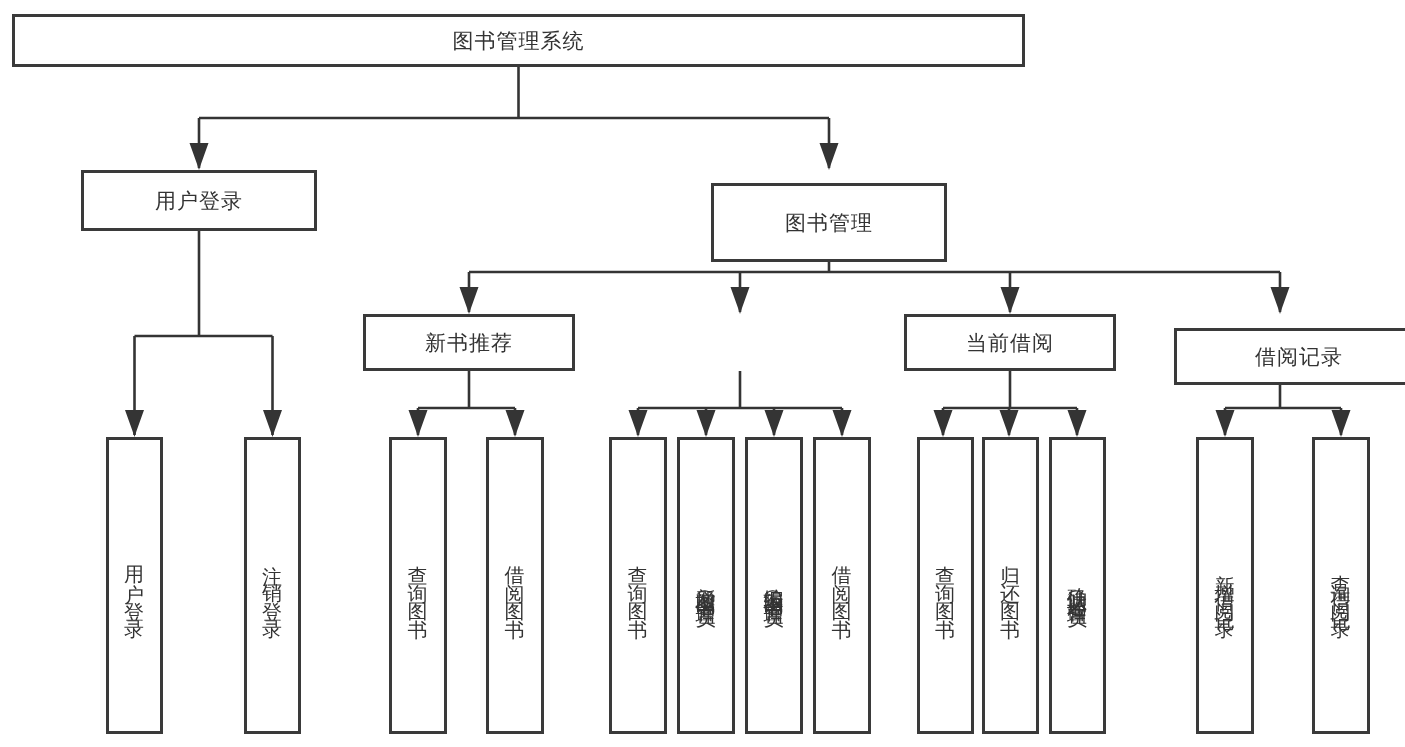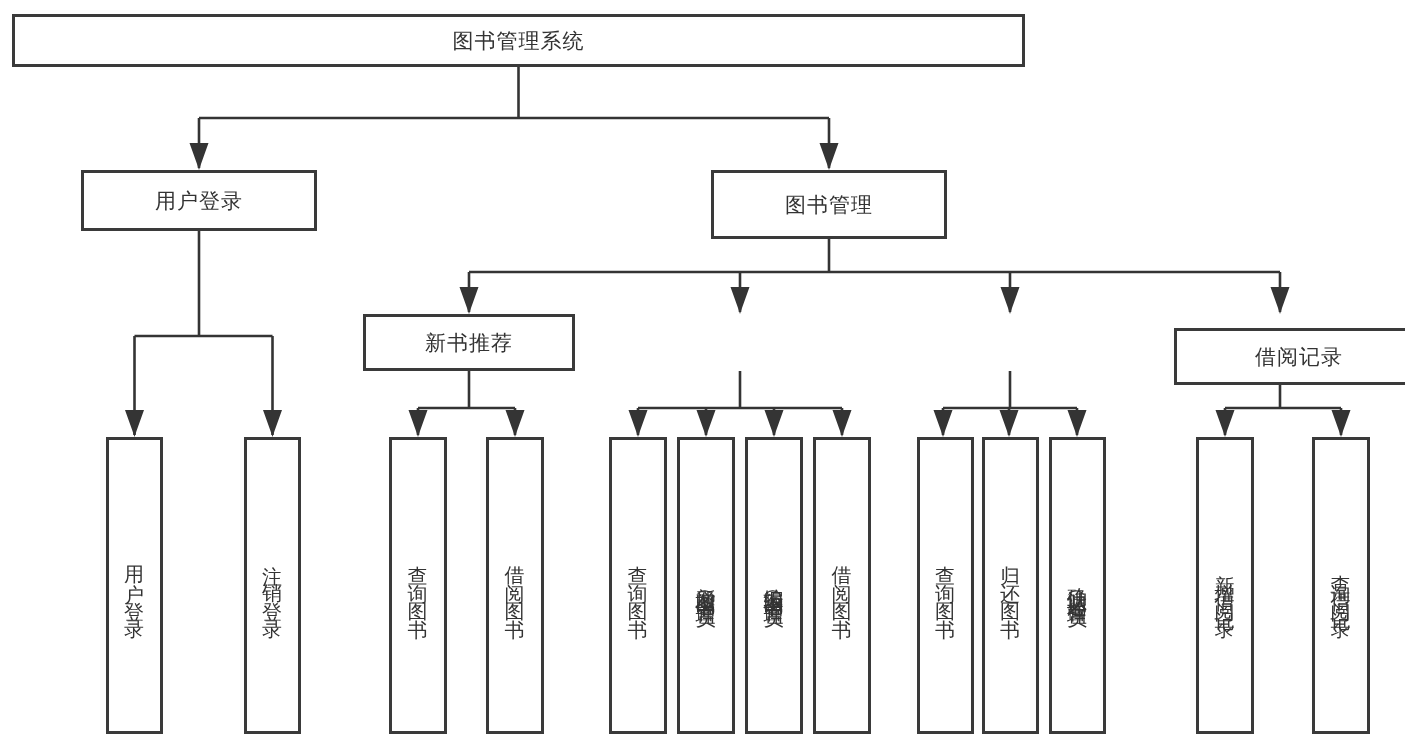--- a/index.html
+++ b/index.html
@@ -96,23 +96,24 @@
       <polygon points="933.5,410 952.5,410 945,431 943,437 941,431" fill="#343434"></polygon>
       <polygon points="999.5,410 1018.5,410 1011,431 1009,437 1007,431" fill="#343434"></polygon>
       <polygon points="1067.5,410 1086.5,410 1079,431 1077,437 1075,431" fill="#343434"></polygon>
       <polygon points="1215.5,410 1234.5,410 1227,431 1225,437 1223,431" fill="#343434"></polygon>
       <polygon points="1331.5,410 1350.5,410 1343,431 1341,437 1339,431" fill="#343434"></polygon>
     </svg>
 
   <div class="node h" style="left:12px;top:14px;width:1013px;height:53px">图书管理系统</div>
 
   <div class="node h" style="left:81px;top:170px;width:236px;height:61px">用户登录</div>
-  <div class="node h" style="left:711px;top:170px;width:236px;height:69px">图书管理</div>
+  <div class="node h" style="left:711px;top:183px;width:236px;height:79px">图书管理</div>
 
   <div class="node h" style="left:363px;top:314px;width:212px;height:57px">新书推荐</div>
+  <div class="node h" style="left:904px;top:314px;width:212px;height:57px">当前借阅</div>
   <div class="node h" style="left:1174px;top:328px;width:250px;height:57px">借阅记录</div>
 
   <div class="node v" style="left:106px;top:437px;width:57px;height:297px">
     <span style="letter-spacing: 18px;">用户登录</span>
     </div>
   <div class="node v" style="left:244px;top:437px;width:57px;height:297px">
     <span style="letter-spacing: 18px;">注销登录</span>
     </div>
 
   <div class="node v" style="left:389px;top:437px;width:58px;height:297px">

